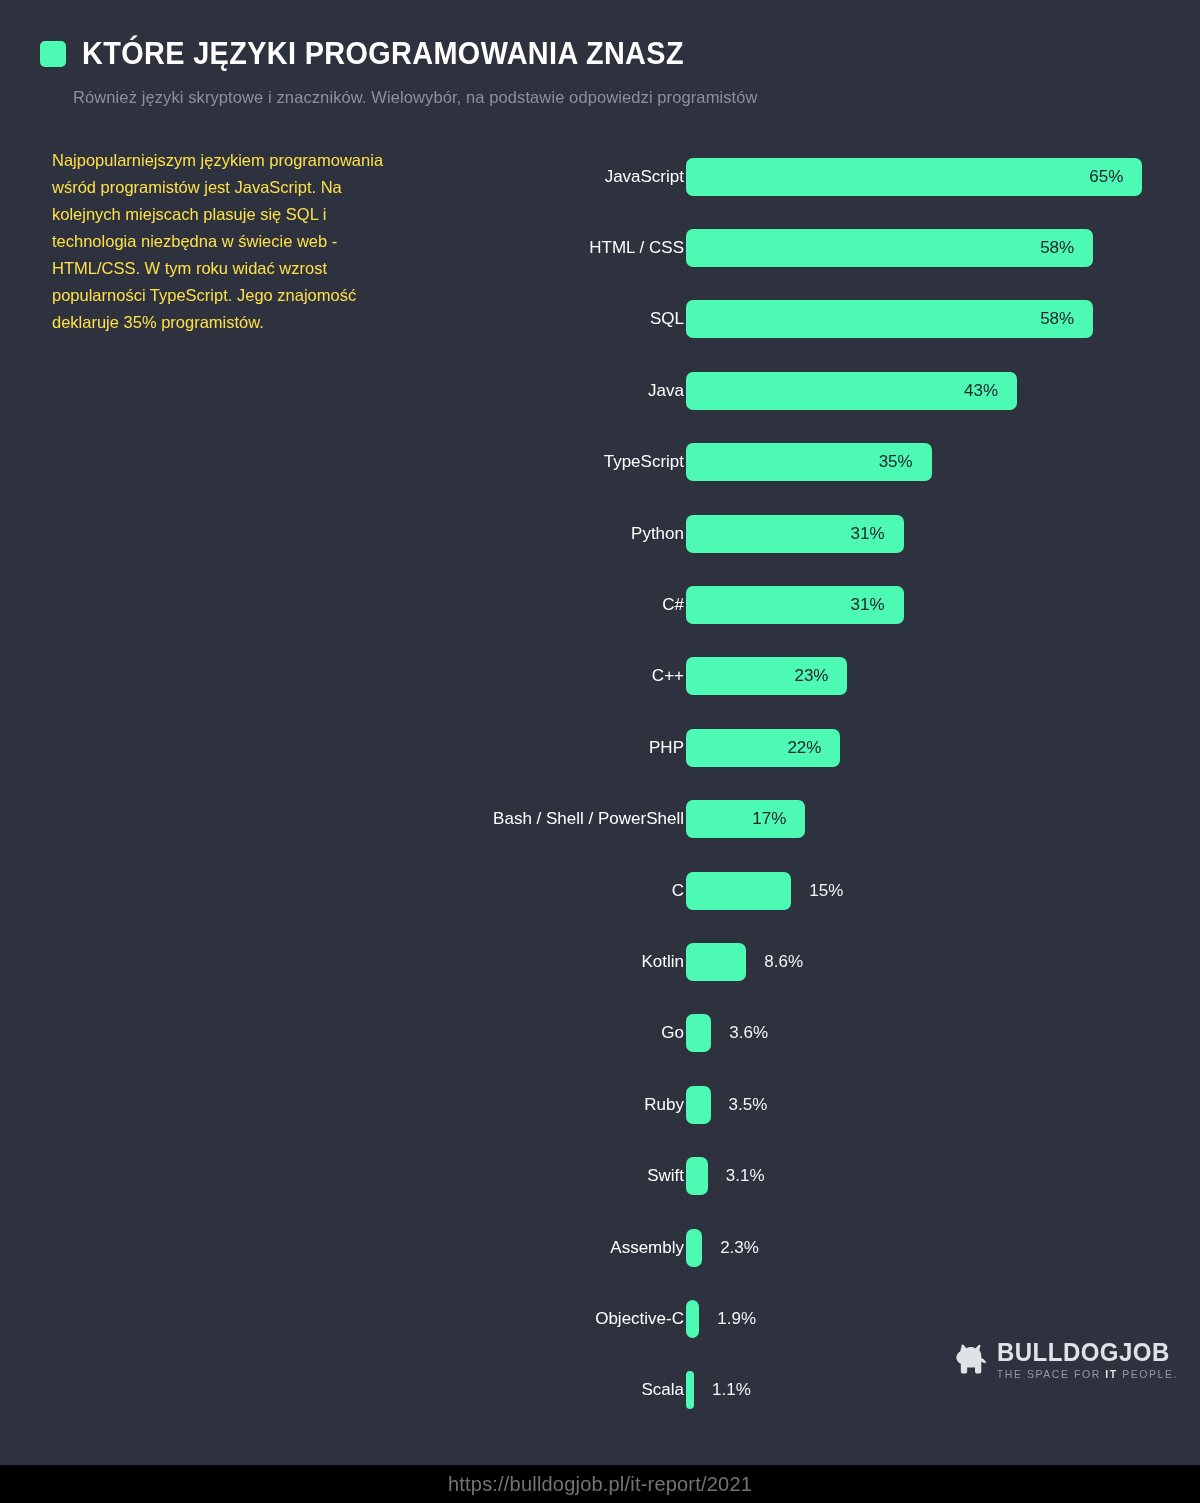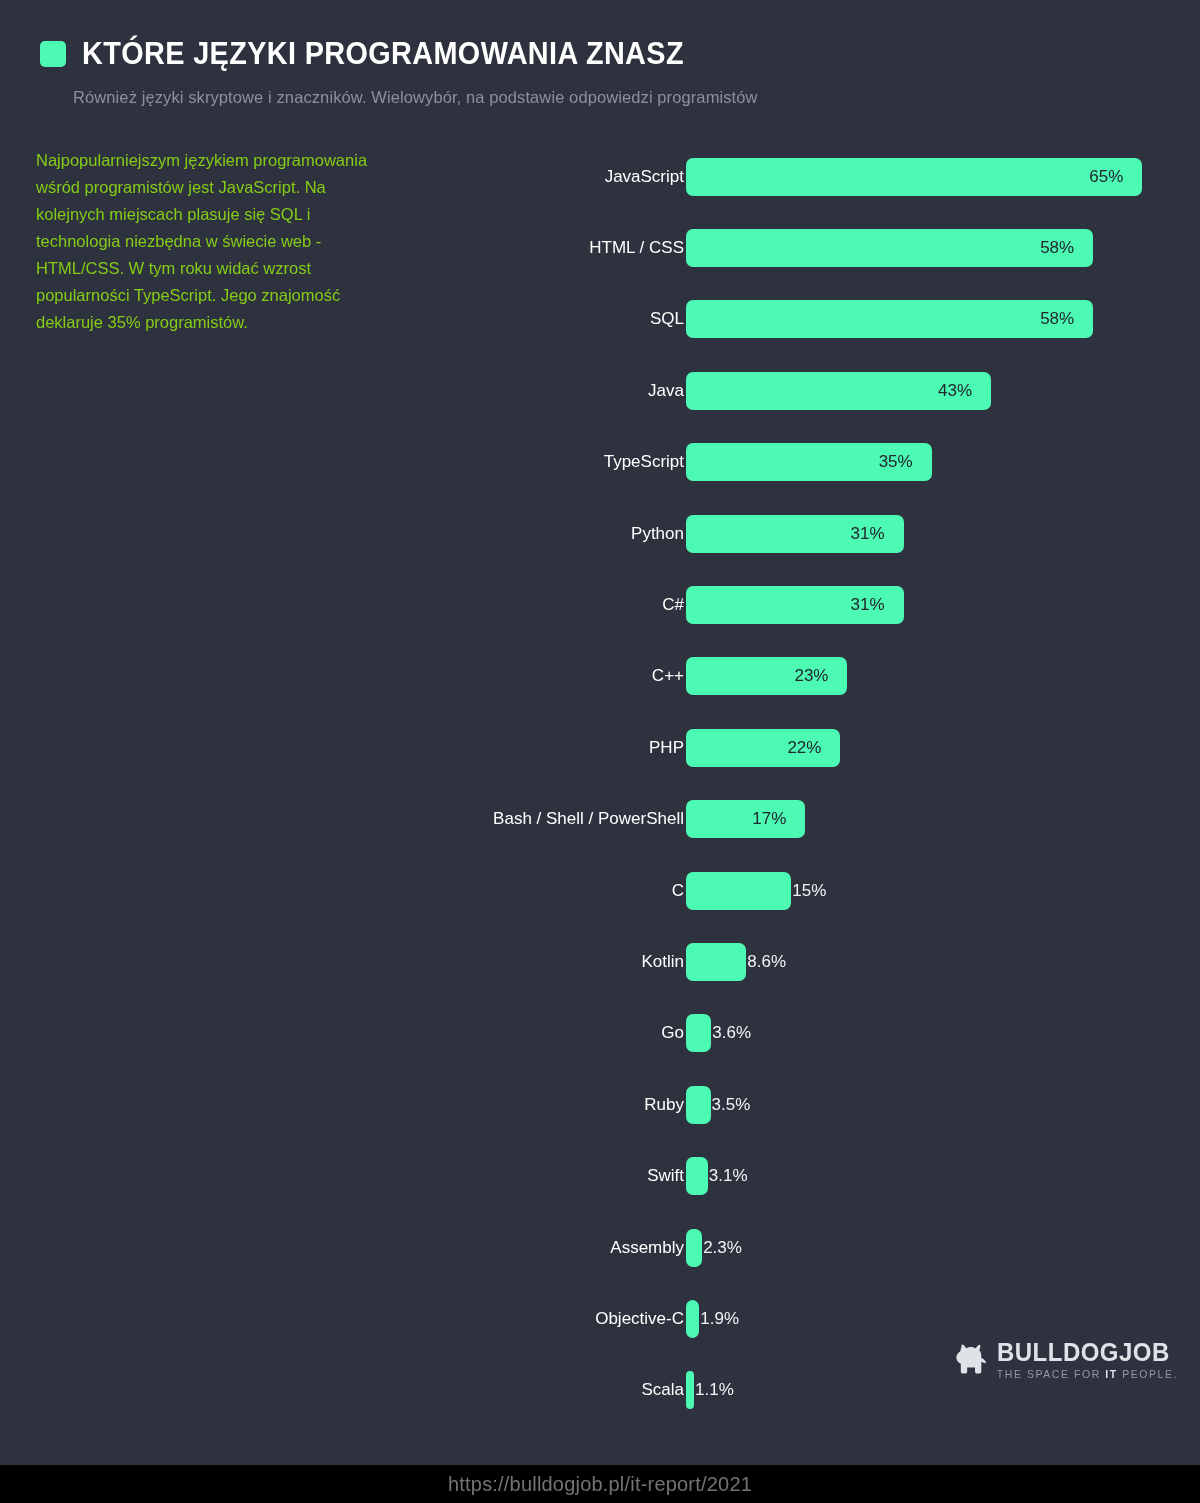--- a/index.html
+++ b/index.html
@@ -57,26 +57,26 @@
 
   
   .content {
     position: relative;
     margin-top: 34px;
     height: 1290px;
   }
 
   .intro {
     position: absolute;
-    left: 36px;
+    left: 52px;
     top: 6px;
     width: 355px;
     font-size: 16.5px;
     line-height: 27px;
-    color: #84cc16;
+    color: #fde047;
   }
 
   
   .chart {
     position: absolute;
     left: 440px;
     top: 0;
     width: 740px;
   }
 
@@ -116,21 +116,21 @@
   .bar-value-inside {
     font-size: 17px;
     color: #22262f;
     padding-right: 19px;
     white-space: nowrap;
   }
 
   .bar-value-outside {
     font-size: 17px;
     color: #f2f3f5;
-    padding-left: 1px;
+    padding-left: 18px;
     white-space: nowrap;
   }
 
   
   .logo {
     position: absolute;
     right: 22px;
     bottom: 52px;
     display: flex;
     align-items: center;
@@ -220,21 +220,21 @@
         <div class="bar-label">SQL</div>
         <div class="bar-track">
           <div class="bar-fill" style="width: 407.16px; background: rgb(76, 250, 180);">
             <span class="bar-value-inside">58%</span>
           </div>
         </div>
       </div>
       <div class="bar-row">
         <div class="bar-label">Java</div>
         <div class="bar-track">
-          <div class="bar-fill" style="width: 305px; background: rgb(76, 250, 180);">
+          <div class="bar-fill" style="width: 331px; background: rgb(76, 250, 180);">
             <span class="bar-value-inside">43%</span>
           </div>
         </div>
       </div>
       <div class="bar-row">
         <div class="bar-label">TypeScript</div>
         <div class="bar-track">
           <div class="bar-fill" style="width: 245.7px; background: rgb(76, 250, 180);">
             <span class="bar-value-inside">35%</span>
           </div>

